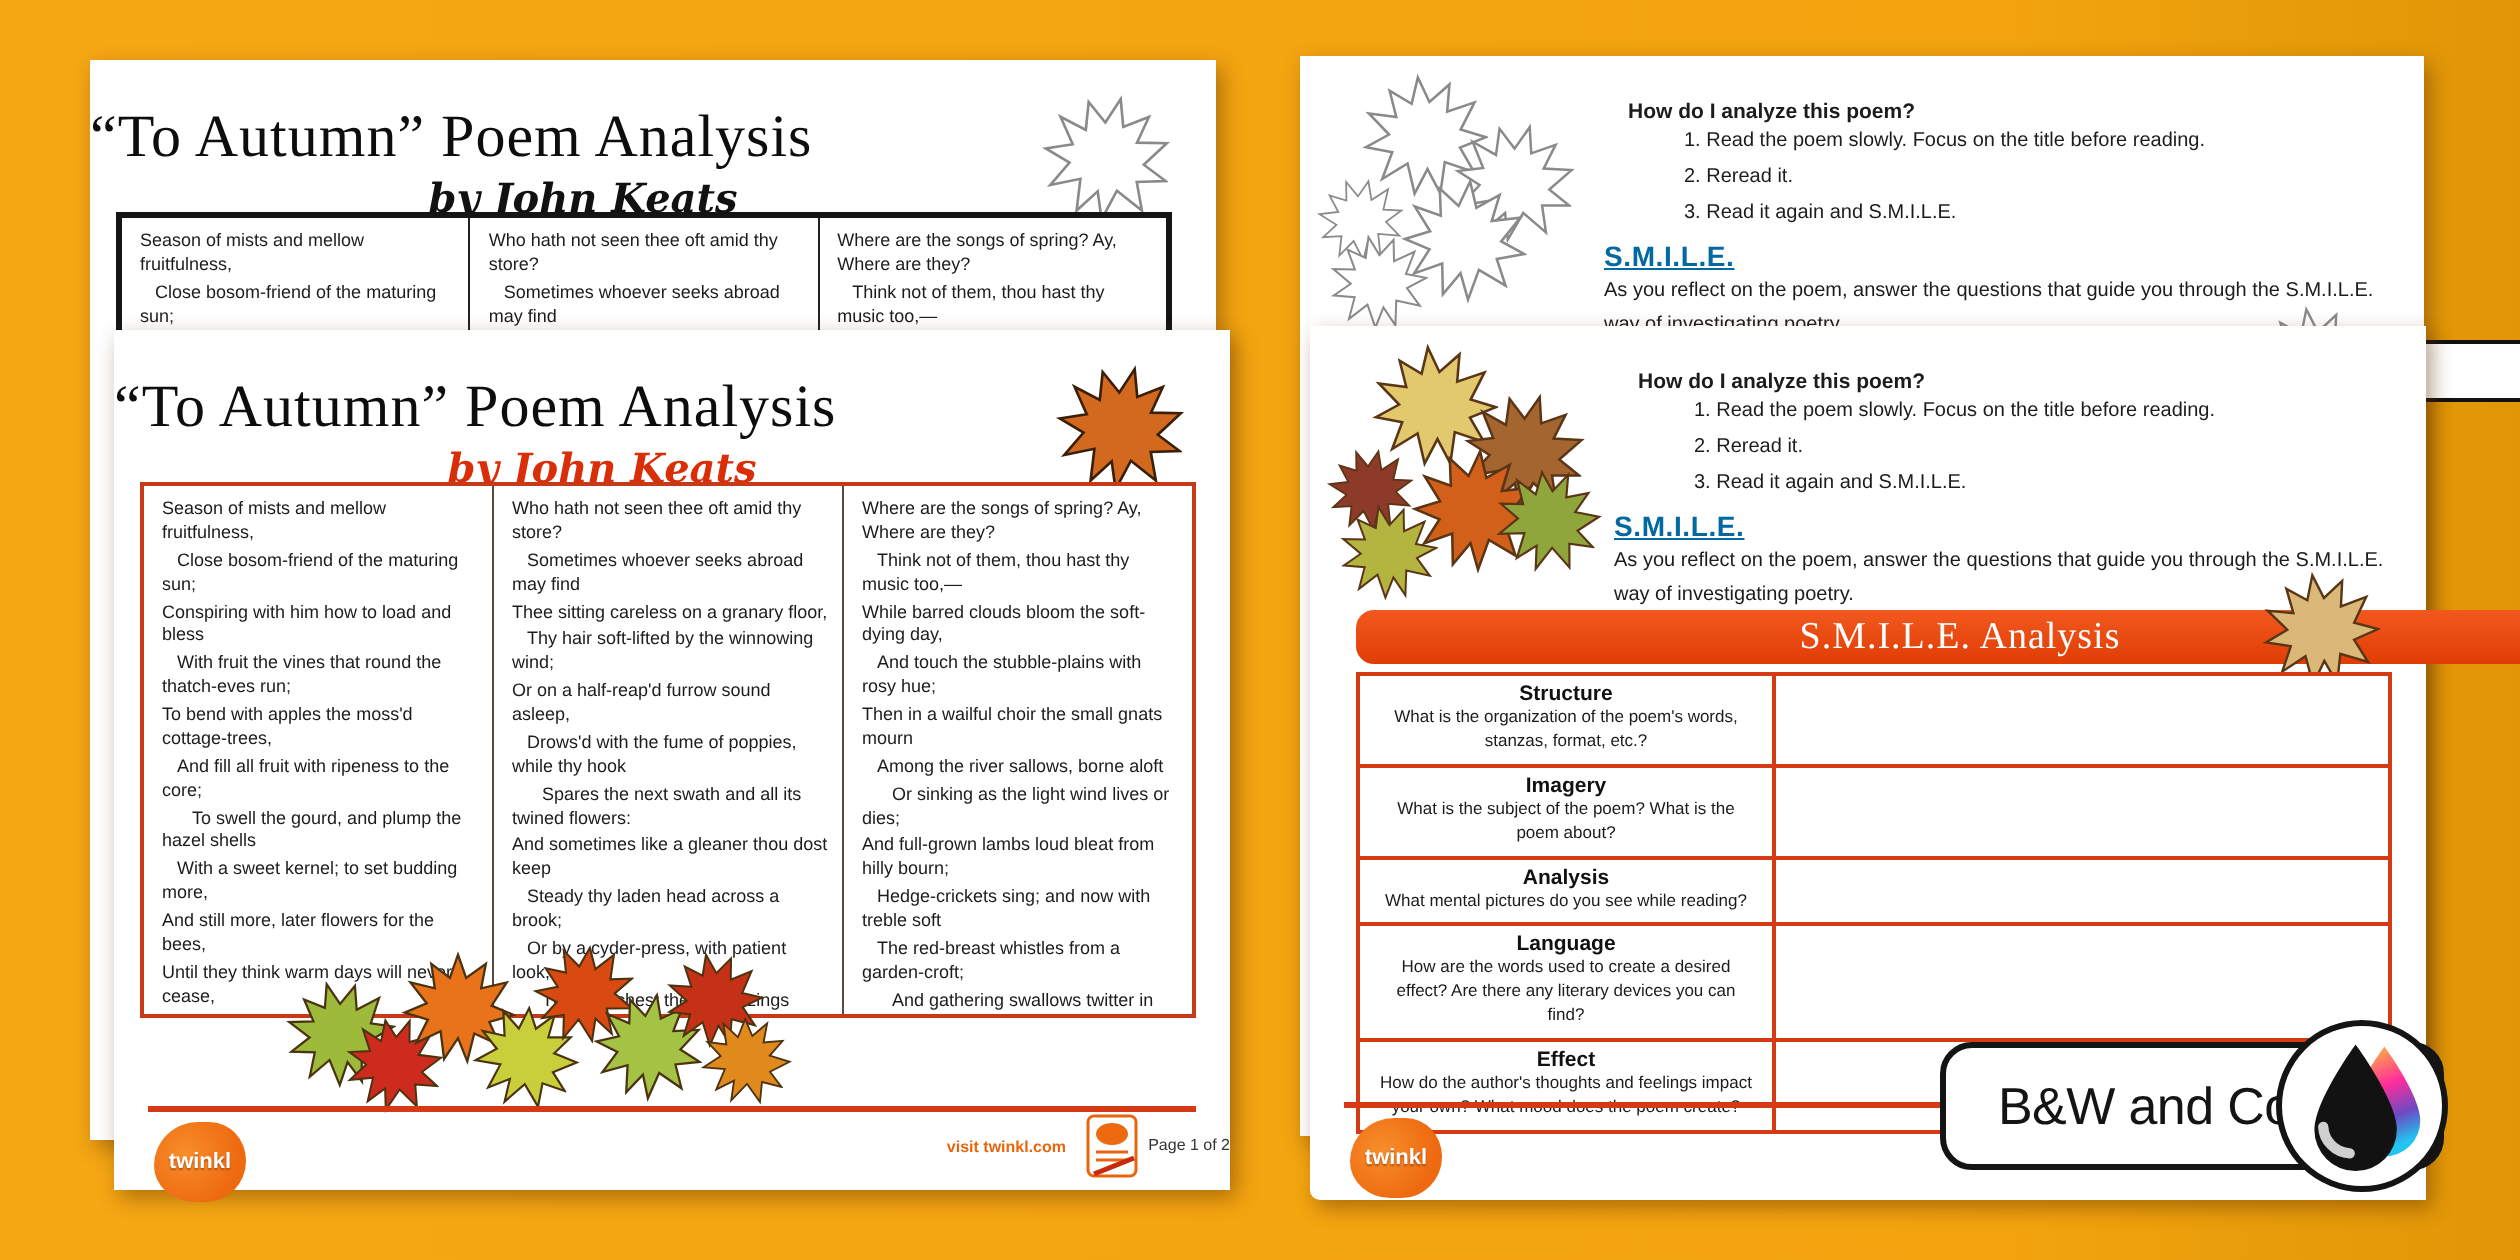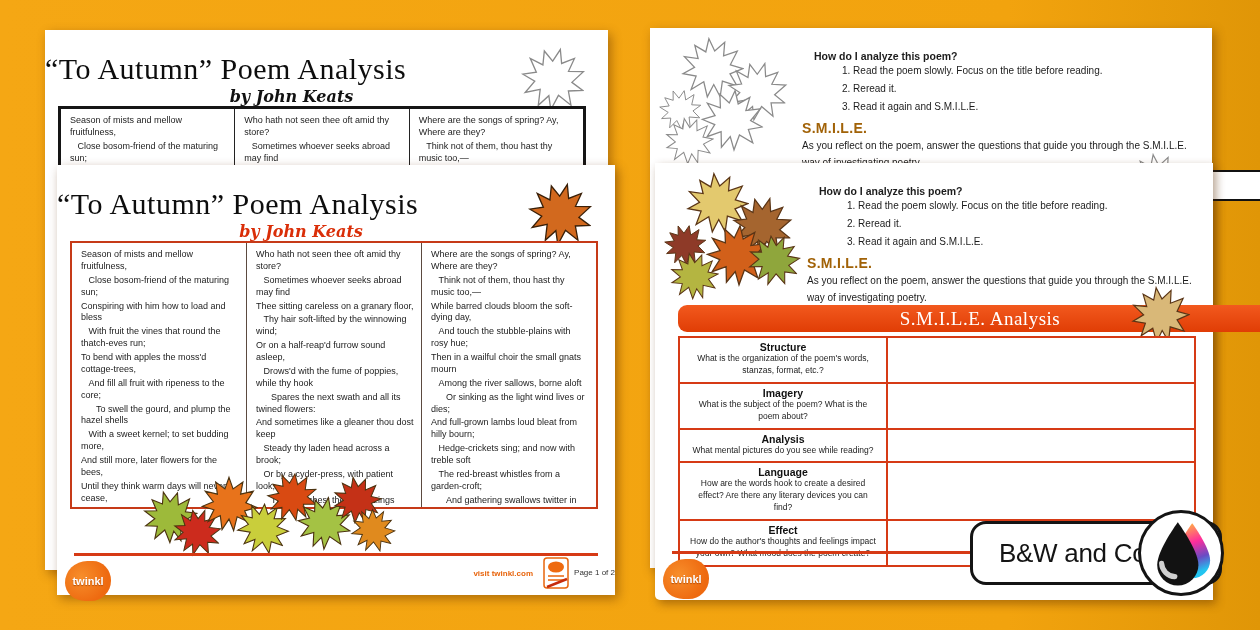--- a/index.html
+++ b/index.html
@@ -11,58 +11,58 @@
   .page{position:absolute;background:#fff;box-shadow:3px 4px 10px rgba(90,45,0,.45);}
   .page.bw-left{left:45px;top:30px;width:563px;height:540px;z-index:1;}
   .page.color-left{left:57px;top:165px;width:558px;height:430px;z-index:2;}
   .page.bw-right{left:650px;top:28px;width:562px;height:540px;z-index:1;}
   .page.color-right{left:655px;top:163px;width:558px;height:437px;z-index:2;border-radius:0 0 0 5px;}
 
   
   .pp-title{position:absolute;top:22px;left:0;right:70px;
     font-family:"Liberation Serif",serif;font-size:30px;color:#0d0d0d;letter-spacing:.5px;}
   .pp-byline{position:absolute;top:57px;left:0;right:70px;text-align:center;
-    font-family:"DejaVu Serif",serif;font-style:italic;font-weight:bold;font-size:16px;color:#DA2E08;}
+    font-family:"DejaVu Serif",serif;font-style:italic;font-weight:bold;font-size:20px;color:#DA2E08;}
   .bw .pp-byline{color:#111;}
   .title-leaf{position:absolute;right:22px;top:16px;width:66px;height:66px;transform:rotate(14deg);}
   .poem-box{position:absolute;left:13px;top:76px;width:528px;height:268px;
     border:2px solid #C63A18;display:flex;box-sizing:border-box;background:#fff;}
   .bw .poem-box{border:3px solid #151515;}
   .poem-col{flex:1;padding:6px 7px 0 9px;font-size:9px;line-height:1.32;color:#1c1c1c;overflow:hidden;}
   .poem-col + .poem-col{border-left:1px solid #5b4a40;}
   .bw .poem-col + .poem-col{border-left:1px solid #222;}
   .poem-line{white-space:pre-wrap;margin-bottom:2px;}
   .leaf-cluster{position:absolute;}
   .leaf-cluster svg{position:absolute;}
   .lc-bottom{left:85px;top:298px;width:280px;height:100px;}
 
   
   .ap-leaves{position:absolute;left:8px;top:8px;width:150px;height:142px;}
   .ap-heading{position:absolute;left:152px;top:22px;font-size:10.5px;font-weight:bold;color:#1c1c1c;padding-left:12px;}
   .ap-steps{position:absolute;left:152px;top:37px;font-size:10px;color:#1c1c1c;}
   .ap-steps .step{margin-bottom:7px;margin-left:40px;}
-  .ap-smile-heading{position:absolute;left:152px;top:92px;font-size:14px;font-weight:bold;color:#a16207;letter-spacing:.3px;}
+  .ap-smile-heading{position:absolute;left:152px;top:92px;font-size:14px;font-weight:bold;color:#0369a1;letter-spacing:.3px;text-decoration:underline;}
   .ap-smile-body{position:absolute;left:152px;top:110px;width:394px;font-size:10px;line-height:1.65;color:#1c1c1c;}
   .banner{position:absolute;left:23px;top:142px;width:604px;height:27px;
     background:linear-gradient(180deg,#F2591E 0%,#E03D05 100%);
     border-radius:9px;color:#fff;text-align:center;
     font-family:"Liberation Serif",serif;font-size:19px;line-height:27px;letter-spacing:.5px;}
   .bw .banner{background:#fff;border:2px solid #111;color:#111;line-height:23px;}
   .banner-leaf{position:absolute;left:452px;top:-22px;width:60px;height:64px;transform:rotate(-8deg);}
   .smile-table{position:absolute;left:23px;top:173px;width:518px;border:2px solid #D63A15;box-sizing:border-box;background:#fff;}
   .t-row{display:flex;border-bottom:2px solid #D63A15;min-height:31px;}
   .t-row:last-child{border-bottom:none;}
   .t-left{width:208px;border-right:2px solid #D63A15;padding:3px 9px 5px;text-align:center;box-sizing:border-box;}
   .t-right{flex:1;}
   .t-title{font-weight:bold;font-size:10.5px;color:#111;}
   .t-q{font-size:8.5px;line-height:1.4;color:#1c1c1c;}
 
   
   .footer-rule{position:absolute;left:17px;right:17px;top:388px;height:3px;background:#D63A15;}
-  .footer-logo{position:absolute;left:8px;top:396px;width:46px;height:40px;
+  .footer-logo{position:absolute;left:20px;top:396px;width:46px;height:40px;
     background:radial-gradient(circle at 35% 40%,#F78E2B,#EE6A10 70%);
     border-radius:55% 45% 50% 50% / 62% 55% 58% 52%;
     color:#fff;font-weight:bold;font-size:11px;display:flex;align-items:center;justify-content:center;
     text-shadow:0 1px 1px rgba(140,50,0,.6);}
   .footer-page{position:absolute;left:0;right:0;top:403px;text-align:right;font-size:8px;color:#333;}
   .footer-visit{position:absolute;right:82px;top:404px;font-size:8px;font-weight:bold;color:#E8650D;}
   .footer-stamp{position:absolute;right:46px;top:392px;width:26px;height:32px;}
 
   
   .bw .leaf{fill:#fff;stroke:#8a8a8a;stroke-width:2px;}
@@ -322,21 +322,21 @@
       <div class="t-row">
         <div class="t-left">
           <div class="t-title">Analysis</div>
           <div class="t-q">What mental pictures do you see while reading?</div>
         </div>
         <div class="t-right"></div>
       </div>
       <div class="t-row">
         <div class="t-left">
           <div class="t-title">Language</div>
-          <div class="t-q">How are the words hook to create a desired effect? Are there any literary devices you can find?</div>
+          <div class="t-q">How are the words used to create a desired effect? Are there any literary devices you can find?</div>
         </div>
         <div class="t-right"></div>
       </div>
       <div class="t-row">
         <div class="t-left">
           <div class="t-title">Effect</div>
           <div class="t-q">How do the author's thoughts and feelings impact your own? What mood does the poem create?</div>
         </div>
         <div class="t-right"></div>
       </div>

